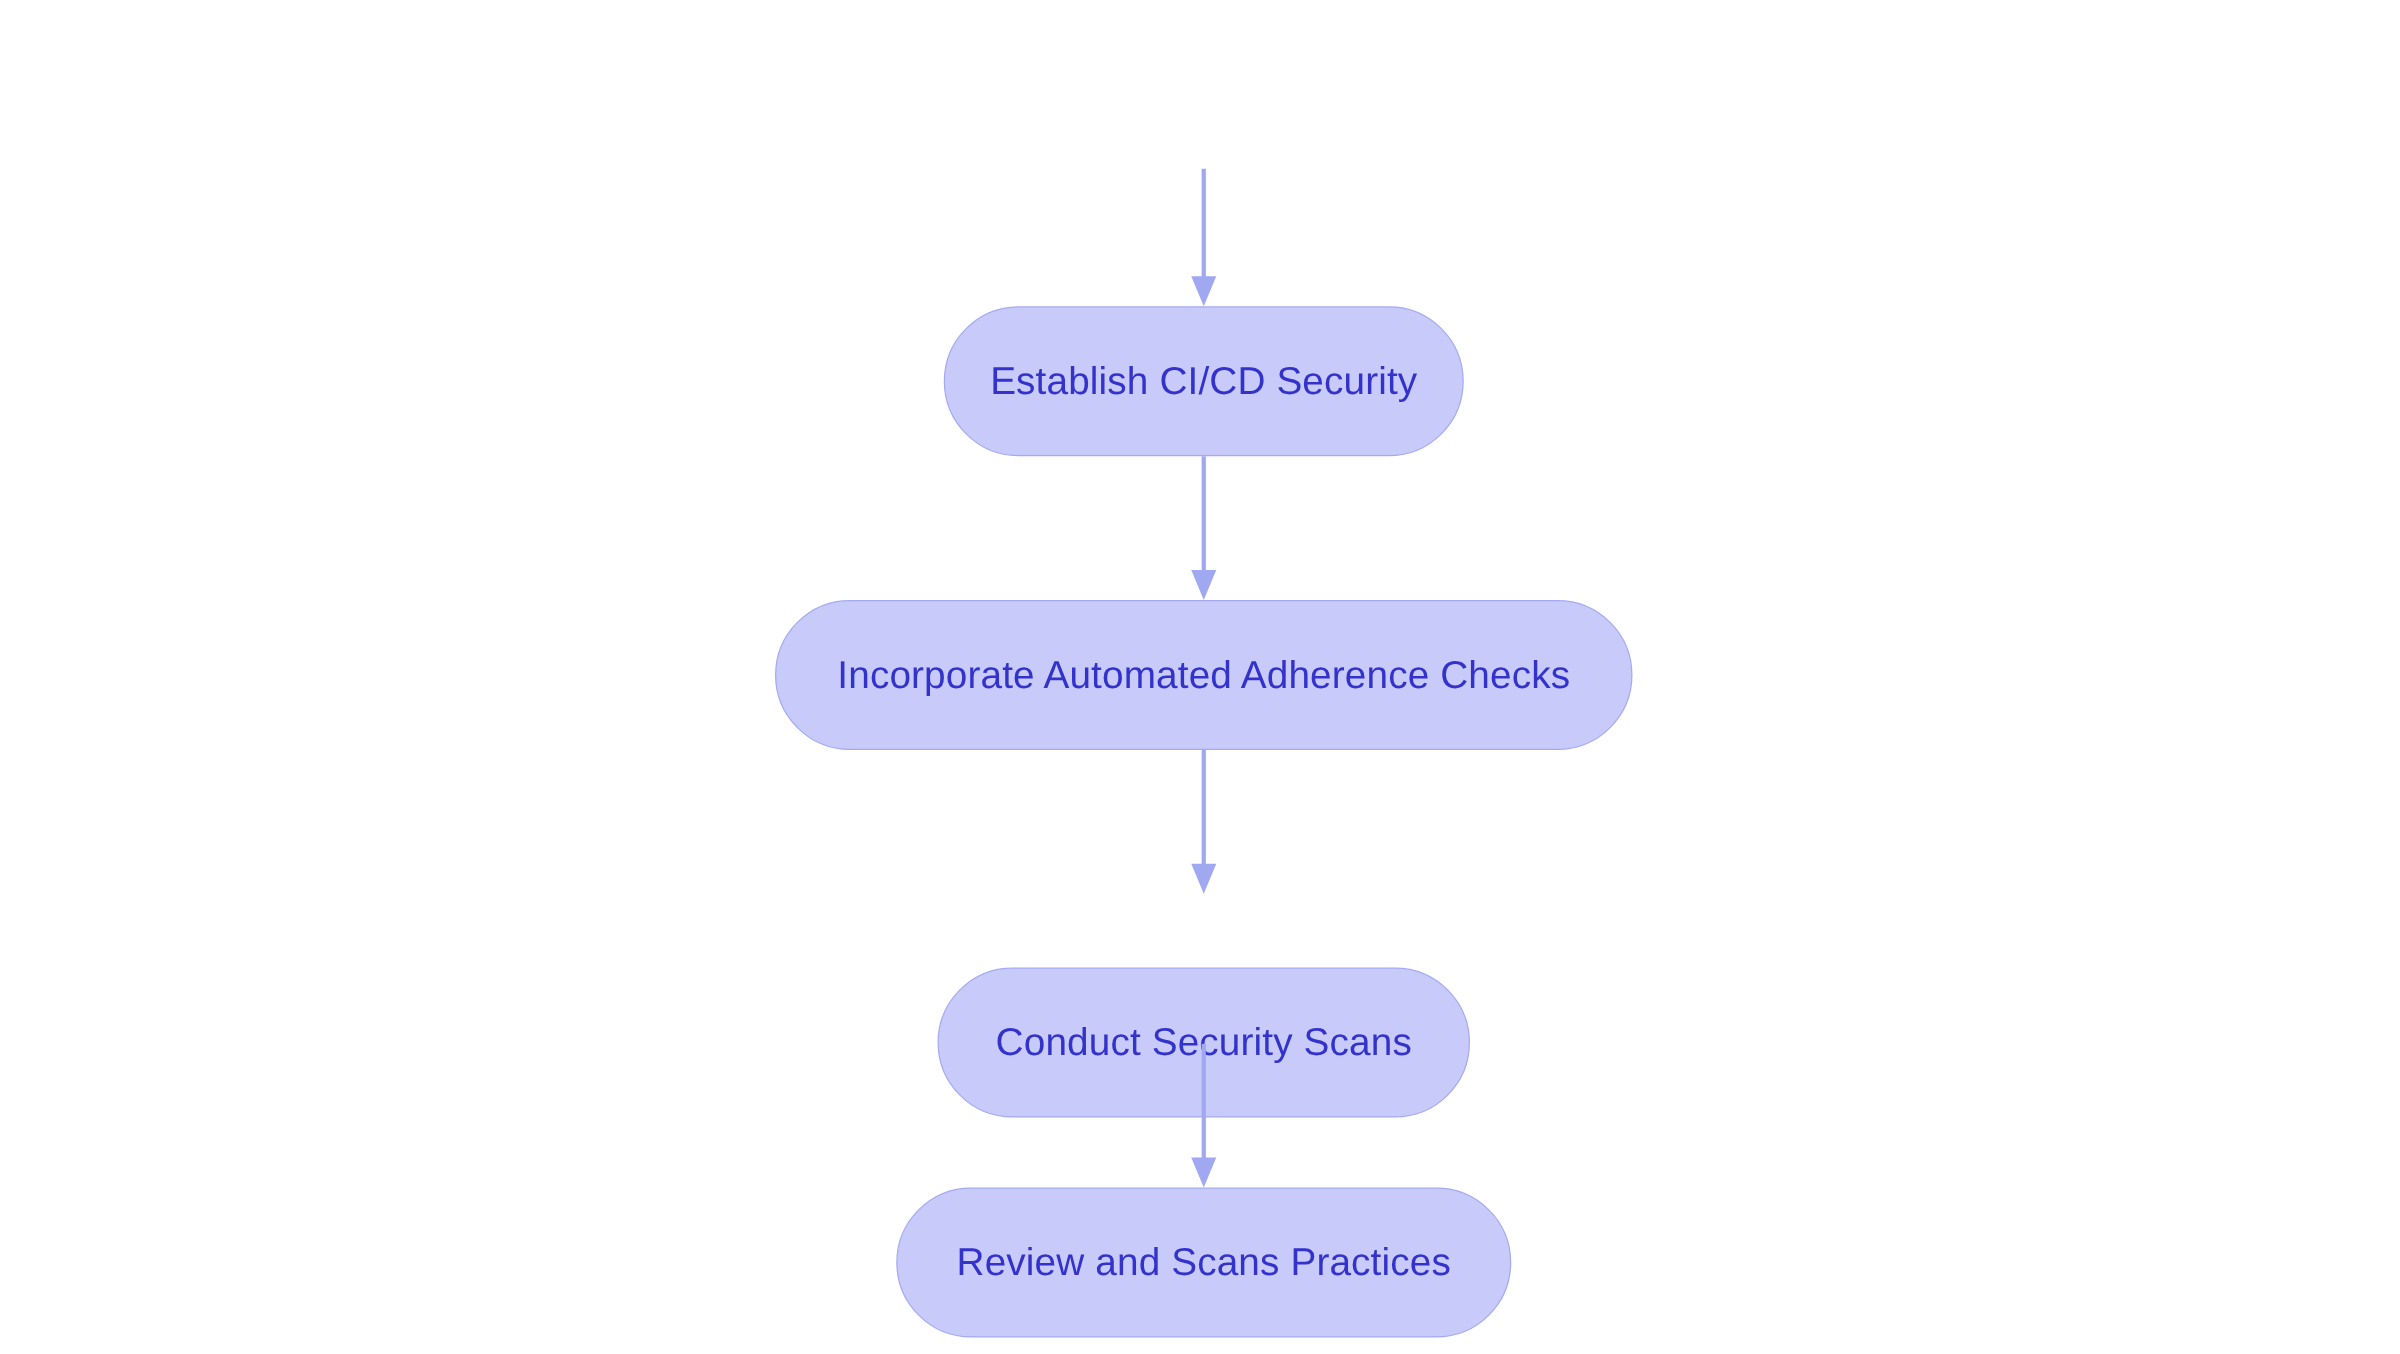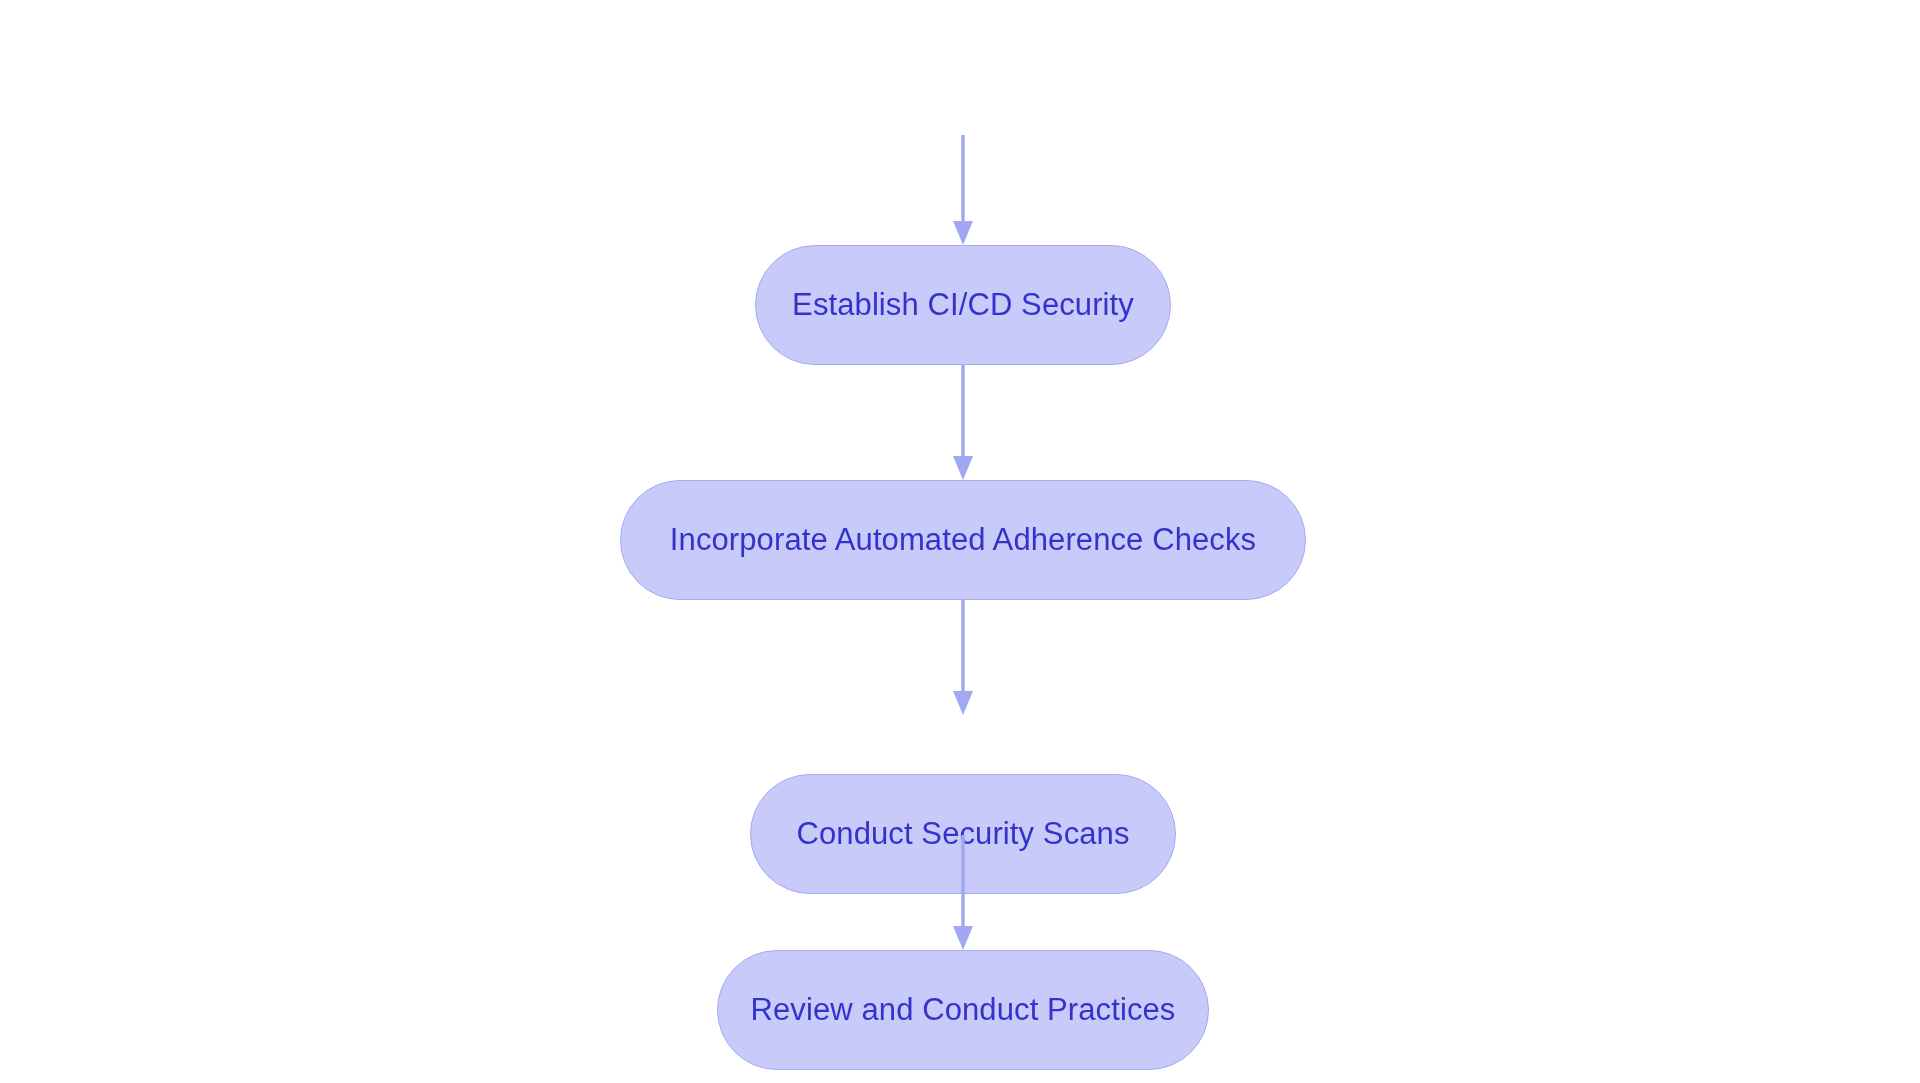--- a/index.html
+++ b/index.html
@@ -96,16 +96,16 @@
   </div>
 
   <div class="flow-connector" style="left:963px; top:835px; height:115px;">
     <svg width="22" height="115" viewBox="0 0 22 115" aria-hidden="true">
       <line x1="11" y1="0" x2="11" y2="93" stroke="#9fa8f0" stroke-width="3.4"></line>
       <polygon points="11,115 1,91 21,91" fill="#9fa8f0"></polygon>
     </svg>
   </div>
 
   <div class="flow-node" style="left:963px; top:950px; width:492px;">
-    <span class="flow-node-label">Review and Conduct Practices</span>
+    <span class="flow-node-label">Review and Scans Practices</span>
   </div>
 
 </div>
 
 </body></html>

